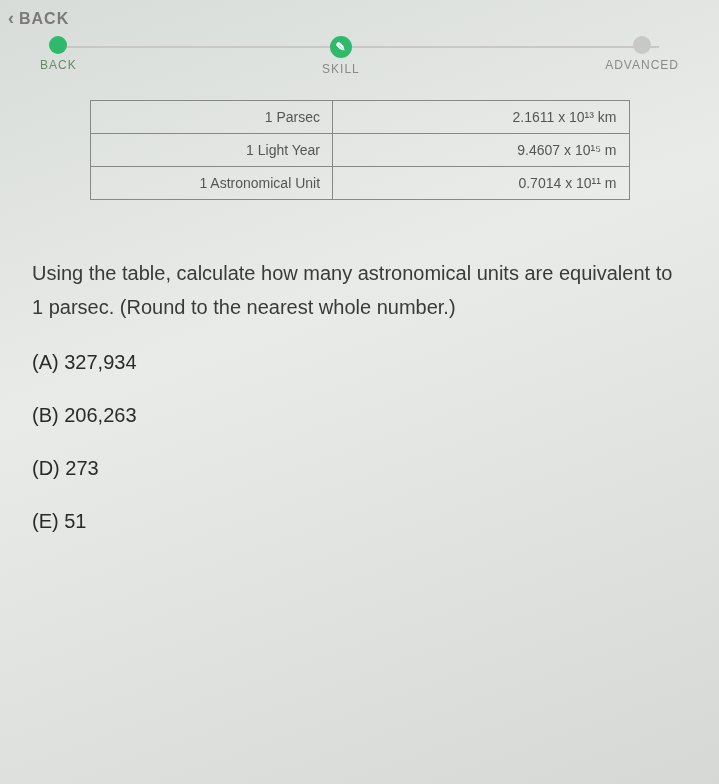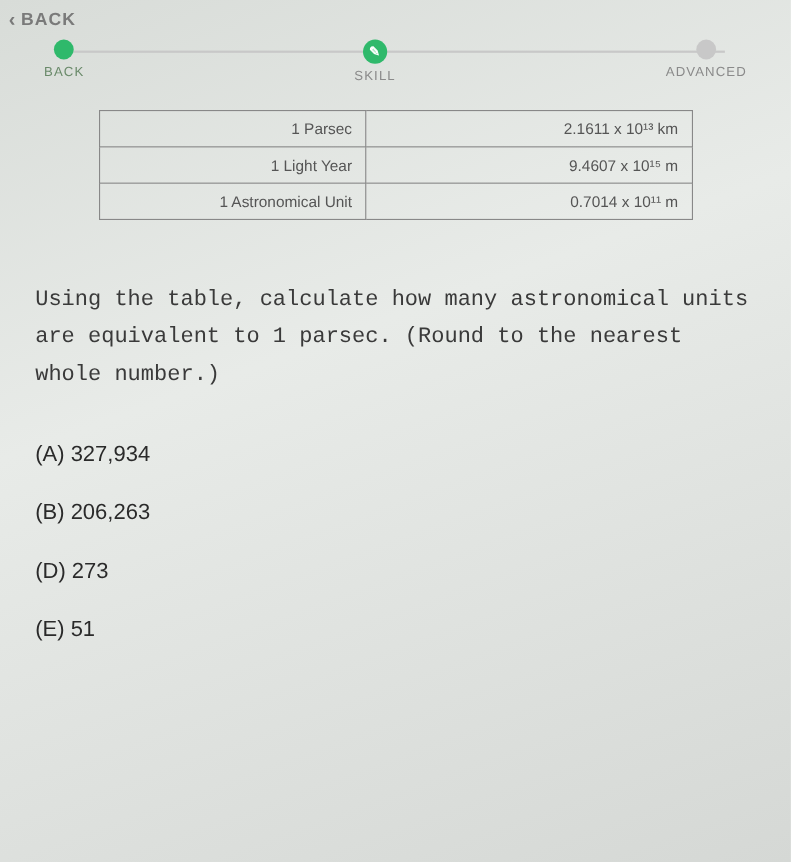--- a/index.html
+++ b/index.html
@@ -108,24 +108,23 @@
       background: rgba(255,255,255,0.05);
     }
     td:first-child {
       width: 45%;
     }
     .question {
       margin: 56px 32px 0 32px;
       font-size: 20px;
       line-height: 1.7;
       color: #3a3a3a;
-      font-family: Liberation Mono, monospace;
     }
     .choices {
-      margin: 44px 0 0 32px;
+      margin: 27px 0 0 32px;
     }
     .choice {
       font-size: 20px;
       color: #2a2a2a;
       margin-bottom: 30px;
       cursor: pointer;
     }
   </style>
 </head>
 <body>

